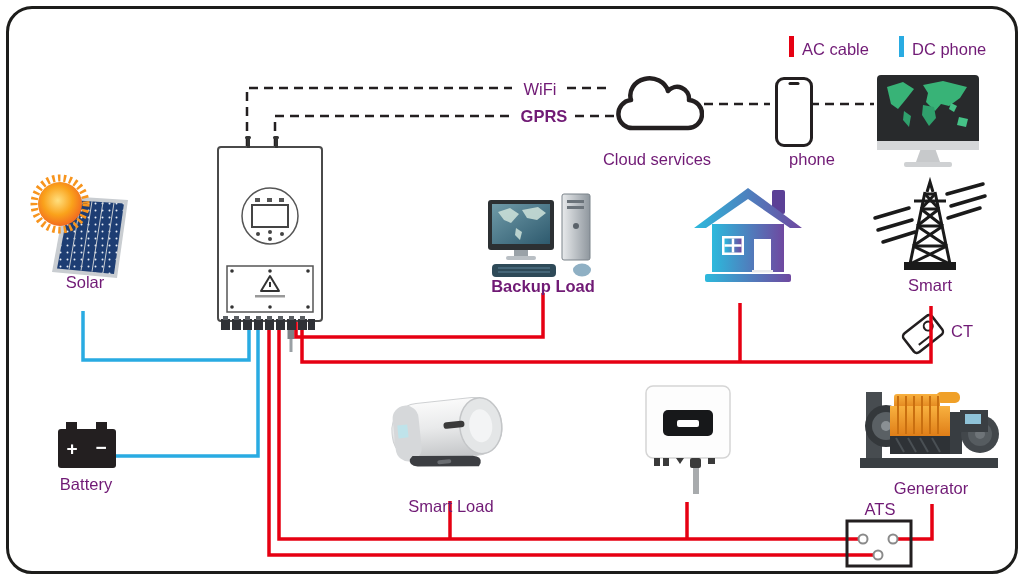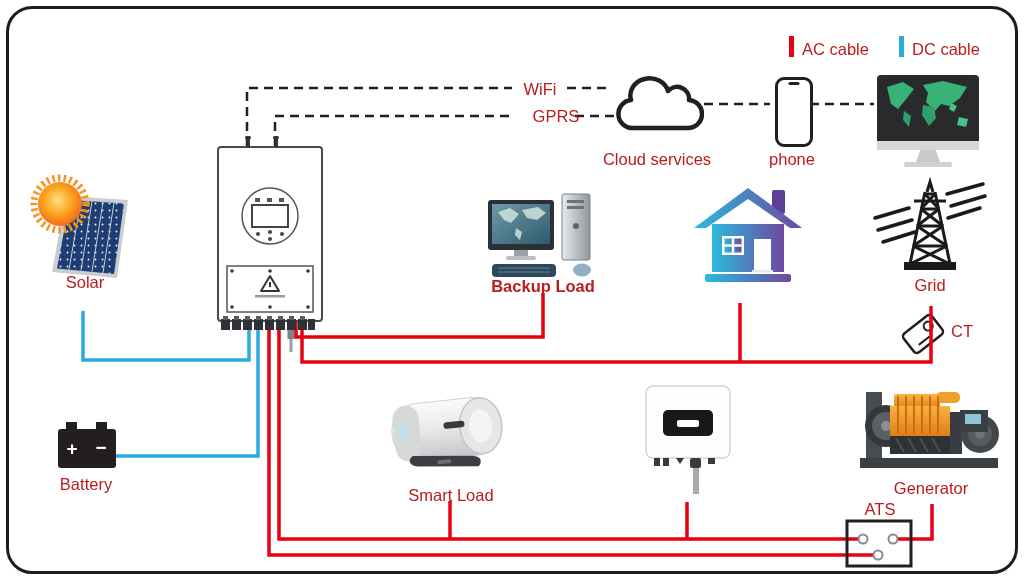--- a/index.html
+++ b/index.html
@@ -1,17 +1,17 @@
 <!DOCTYPE html>
 <html><head>
 <meta charset="utf-8">
 <style>
   html,body{margin:0;padding:0;background:#fff;}
   #canvas{position:relative;width:1024px;height:580px;background:#fff;overflow:hidden;
-          font-family:"Liberation Sans",sans-serif;color:#b91c1c;}
+          font-family:"Liberation Sans",sans-serif;color:#701a75;}
   .frame{position:absolute;inset:6px;border:3.5px solid #1d1d1b;border-radius:26px;pointer-events:none;}
   svg{display:block;}
   #cables{position:absolute;left:0;top:0;z-index:1;}
   .comp{position:absolute;z-index:2;}
   .lbl{position:absolute;z-index:3;font-size:16.5px;line-height:1.1;white-space:nowrap;
        transform:translateX(-50%);}
   .lbl-left{transform:none;}
   .legend-bar{position:absolute;width:5px;height:21px;z-index:3;}
   
   .phone{width:32px;height:64px;border:3.5px solid #231f20;border-radius:9px;background:#fff;}
@@ -78,36 +78,36 @@
       <rect x="847" y="521" width="64" height="45" fill="none" stroke="#231f20" stroke-width="3"></rect>
       <circle cx="863" cy="539" r="4.5" fill="#fff" stroke="#8a8a8a" stroke-width="2"></circle>
       <circle cx="893" cy="539" r="4.5" fill="#fff" stroke="#8a8a8a" stroke-width="2"></circle>
       <circle cx="878" cy="555" r="4.5" fill="#fff" stroke="#8a8a8a" stroke-width="2"></circle>
     </g>
   </svg>
 
   <div class="legend-bar" style="left:789px;top:36px;background:#e60012;"></div>
   <div class="lbl lbl-left" style="left:802px;top:40px;">AC cable</div>
   <div class="legend-bar" style="left:899px;top:36px;background:#29abe2;"></div>
-  <div class="lbl lbl-left" style="left:912px;top:40px;">DC cable</div>
+  <div class="lbl lbl-left" style="left:912px;top:40px;">DC phone</div>
 
   <div class="lbl" style="left:540px;top:80px;">WiFi</div>
-  <div class="lbl" style="left:556px;top:107px;">GPRS</div>
+  <div class="lbl" style="left:544px;top:107px;font-weight:bold;">GPRS</div>
 
   <div class="comp" style="left:612px;top:74px;">
     <svg width="92" height="66">
       <path d="M22,54 a14,14 0 0 1 -3,-28 a19,17 0 0 1 37,-9 a12,12 0 0 1 21,9 a12.5,12.5 0 0 1 -2,28 z" fill="#fff" stroke="#231f20" stroke-width="4.5" stroke-linejoin="round"></path>
     </svg>
   </div>
   <div class="lbl" style="left:657px;top:150px;">Cloud services</div>
 
   <div class="comp phone" style="left:775px;top:77px;">
     <div class="notch"></div>
   </div>
-  <div class="lbl" style="left:792px;top:150px;">phone</div>
+  <div class="lbl" style="left:812px;top:150px;">phone</div>
 
   <div class="comp monitor" style="left:877px;top:75px;width:102px;height:92px;">
     <div class="screen">
       <svg width="102" height="66">
         <g fill="#38b377">
           <path d="M10,12 l16,-5 l11,7 l-7,9 l-9,11 l-7,-5 z"></path>
           <path d="M27,36 l7,5 l-2,11 l-6,-7 z" fill="#2fa06c"></path>
           <path d="M46,10 l20,-4 l24,6 l-7,11 l-11,8 l-8,-2 l-6,7 l-9,-9 l2,-9 z"></path>
           <path d="M46,30 l11,2 l2,11 l-7,8 l-7,-11 z" fill="#2fa06c"></path>
           <path d="M82,42 l9,2 l-2,8 l-9,-2 z" fill="#45c287"></path>
@@ -293,21 +293,21 @@
         <path d="M38,88 L75,70 M41,70 L78,88"></path>
         <path d="M41,70 L71,50 M45,50 L75,70"></path>
         <path d="M45,50 L67,33 M49,33 L71,50"></path>
         <path d="M49,33 L63,18 M53,18 L67,33"></path>
         <path d="M55,16 L58,6 L61,16"></path>
         <line x1="42" y1="25" x2="74" y2="25"></line>
       </g>
       <rect x="32" y="86" width="52" height="8" fill="#1a1a1a"></rect>
     </svg>
   </div>
-  <div class="lbl" style="left:930px;top:276px;">Grid</div>
+  <div class="lbl" style="left:930px;top:276px;">Smart</div>
   <div class="lbl lbl-left" style="left:944px;top:322px;padding-left:7px;">CT</div>
 
   <div class="comp" style="left:382px;top:384px;">
     <svg width="140" height="92">
       <defs>
         <linearGradient id="wh" x1="0" y1="0" x2="0" y2="1">
           <stop offset="0%" stop-color="#fafafa"></stop>
             <stop offset="45%" stop-color="#e9eaeb"></stop>
             <stop offset="100%" stop-color="#c3c5c7"></stop>
         </linearGradient>
@@ -317,21 +317,21 @@
         <rect x="12" y="17" width="26" height="56" rx="13" fill="#d6d8da"></rect>
         <rect x="16" y="36" width="10" height="13" fill="#bfe3ea"></rect>
         <ellipse cx="99" cy="45" rx="21" ry="28" fill="#e4e6e7" stroke="#c4c6c8" stroke-width="1.5"></ellipse>
         <ellipse cx="99" cy="45" rx="11.5" ry="16.5" fill="#f3f4f5"></ellipse>
         <rect x="62" y="38" width="21" height="6.5" rx="3.2" fill="#3a3a3a"></rect>
         <path d="M28,68 L88,74 q9,1.5 7,8 l-2,3 L32,79 q-9,-2 -7,-8 z" fill="#3c3e42"></path>
         <rect x="52" y="75" width="14" height="4" rx="2" fill="#6a6d71"></rect>
       </g>
     </svg>
   </div>
-  <div class="lbl" style="left:451px;top:486px;">Smart Load</div>
+  <div class="lbl" style="left:451px;top:497px;">Smart Load</div>
 
   <div class="comp" style="left:642px;top:384px;">
     <svg width="94" height="112">
       <rect x="4" y="2" width="84" height="72" rx="7" fill="#fdfdfd" stroke="#d5d5d5" stroke-width="1.5"></rect>
       <rect x="21" y="26" width="50" height="26" rx="5" fill="#17181a"></rect>
       <rect x="35" y="36" width="22" height="7" rx="2" fill="#fff"></rect>
       <g fill="#3a3a3a">
         <rect x="12" y="74" width="6" height="8"></rect>
           <rect x="21" y="74" width="6" height="8"></rect>
         <path d="M34,74 l8,0 l-4,6 z"></path>

